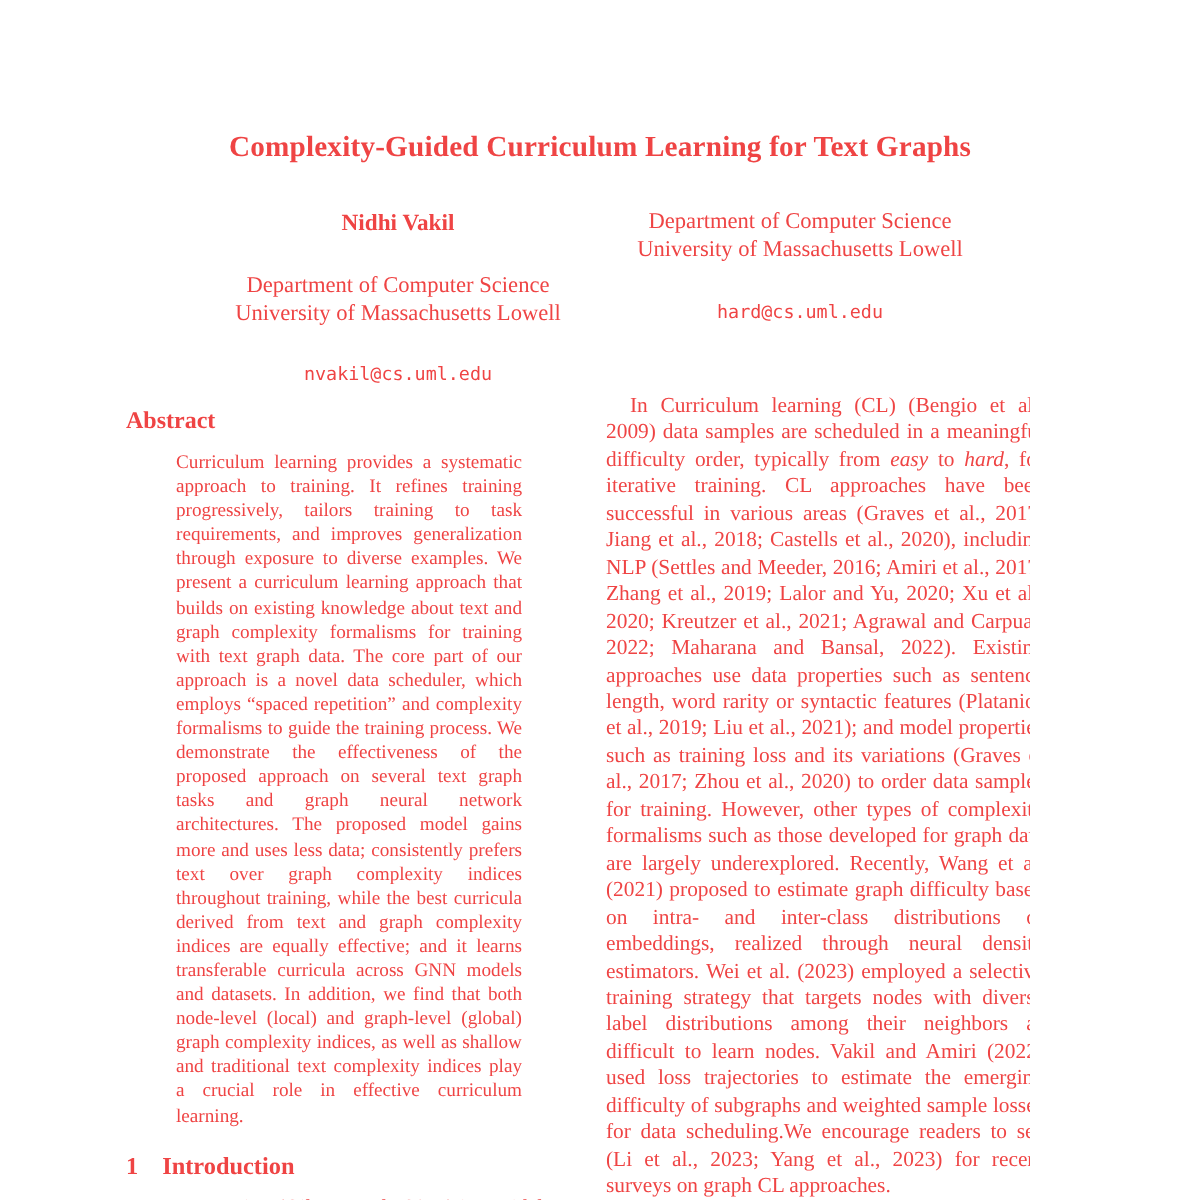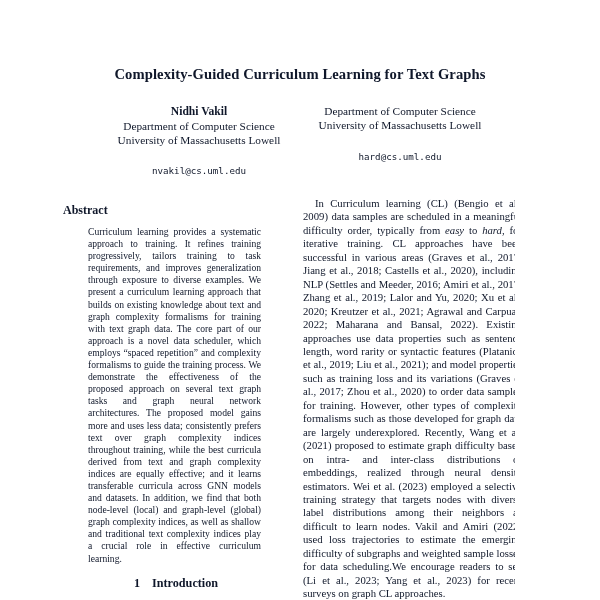--- a/index.html
+++ b/index.html
@@ -3,21 +3,21 @@
 <meta charset="utf-8">
 <style>
   html, body { margin: 0; padding: 0; background: #ffffff; }
   .page {
     position: relative;
     width: 515px;
     height: 600px;
     background: #ffffff;
     overflow: hidden;
     font-family: "Liberation Serif", serif;
-    color: #0f172a;
+    color: #ef4444;
   }
   .title {
     position: absolute;
     top: 66px;
     left: 0;
     width: 600px;
     margin: 0;
     text-align: center;
     font-size: 14.6px;
     font-weight: bold;
@@ -26,21 +26,21 @@
   .author {
     position: absolute;
     top: 105px;
     width: 240px;
     text-align: center;
     font-size: 11.3px;
     line-height: 13.8px;
   }
   .author-1 { left: 79px; }
   .author-2 { left: 280px; }
-  .author-name { font-weight: bold; font-size: 11.6px; margin-bottom: 1px; }
+  .author-name { font-weight: bold; font-size: 11.6px; margin-bottom: 18px; }
   .author-email {
     font-family: "DejaVu Sans Mono", monospace;
     font-size: 9.2px;
     margin-top: 17px;
     white-space: nowrap;
   }
   .col {
     position: absolute;
     overflow: hidden;
   }
@@ -55,21 +55,20 @@
   .abstract-body {
     margin: 0 28px 0 25px;
     font-size: 9.6px;
     line-height: 12.1px;
     text-align: justify;
   }
   .section-heading {
     margin-top: 11px;
     font-size: 12.2px;
     font-weight: bold;
-    text-align: center;
   }
   .sec-num { margin-right: 12px; }
   .body-text {
     margin: 7px 12px 0 0;
     font-size: 10.7px;
     line-height: 13.45px;
     text-align: justify;
   }
   .col-right .body-text {
     margin-top: 0;

